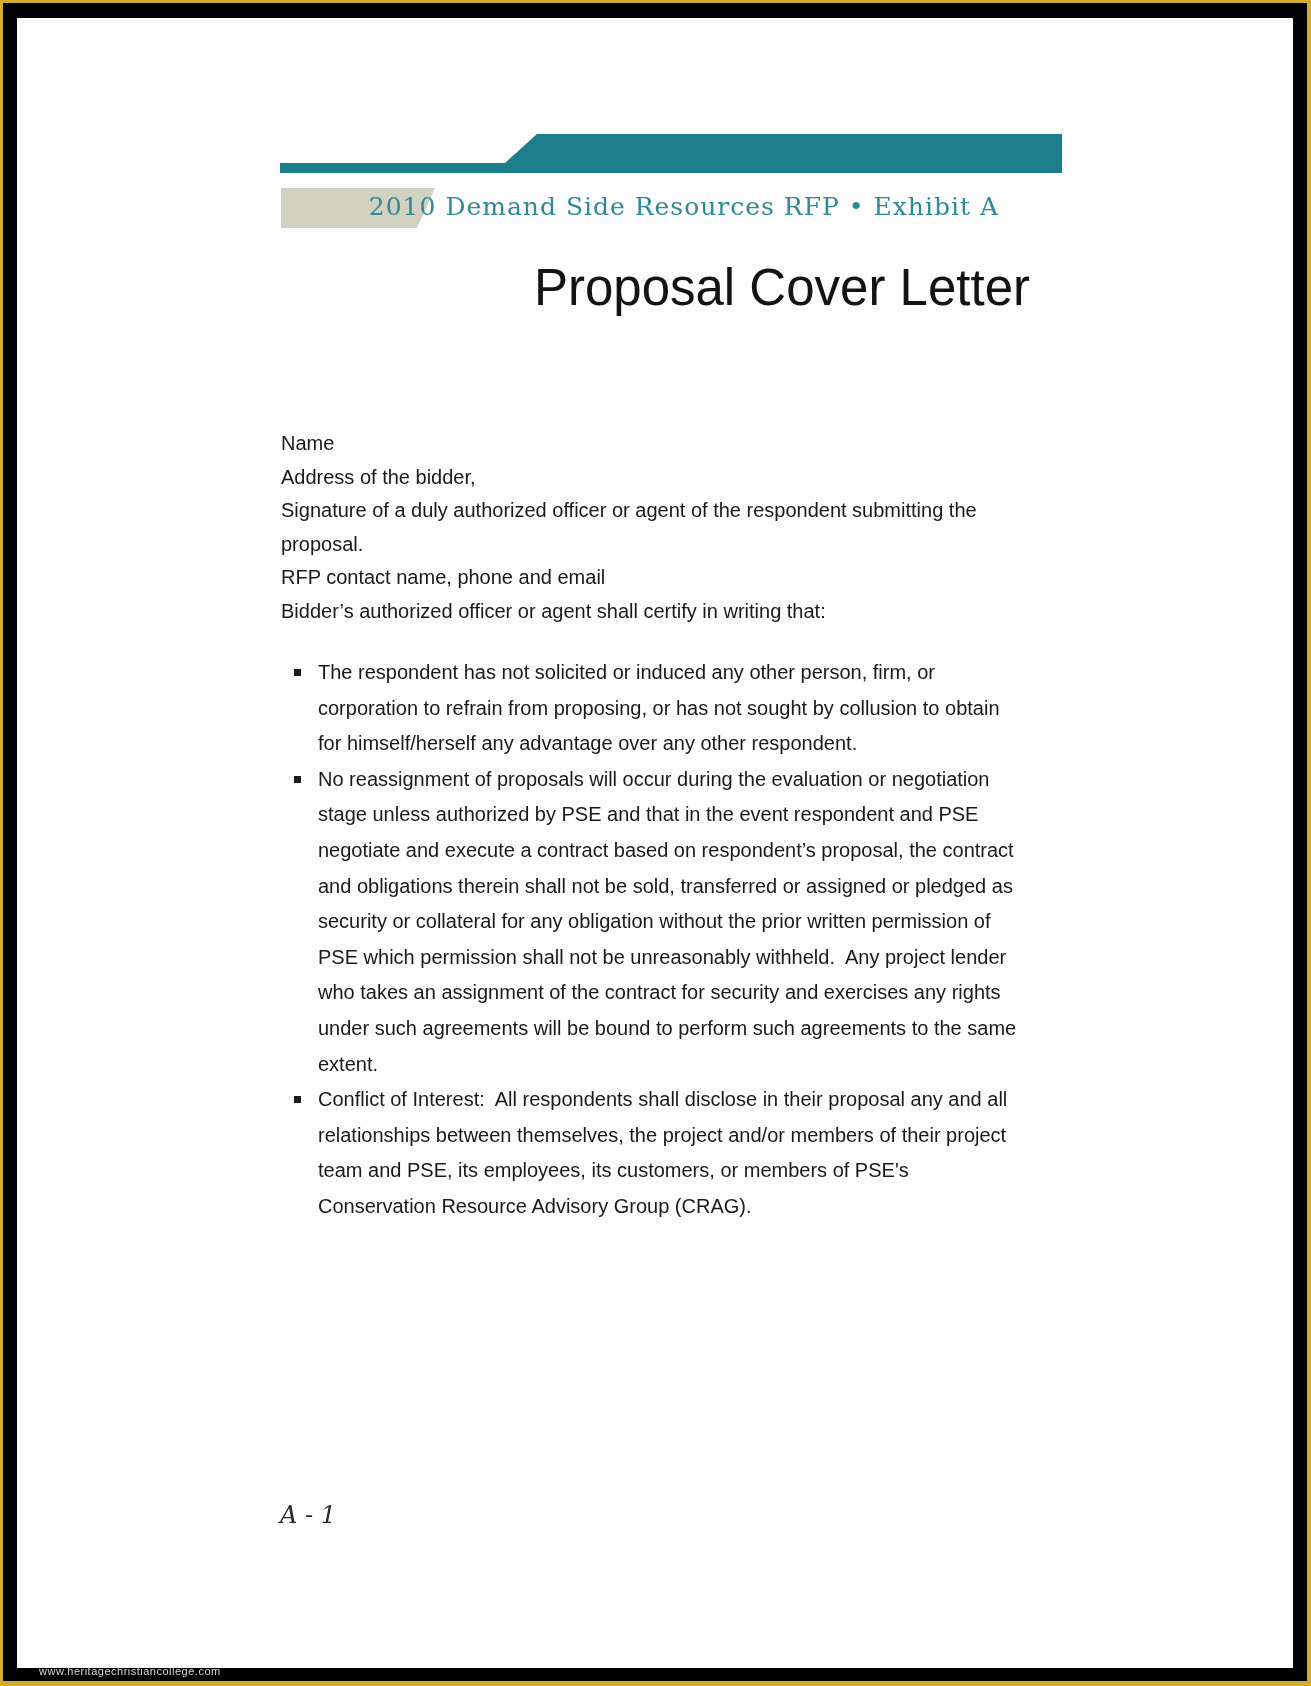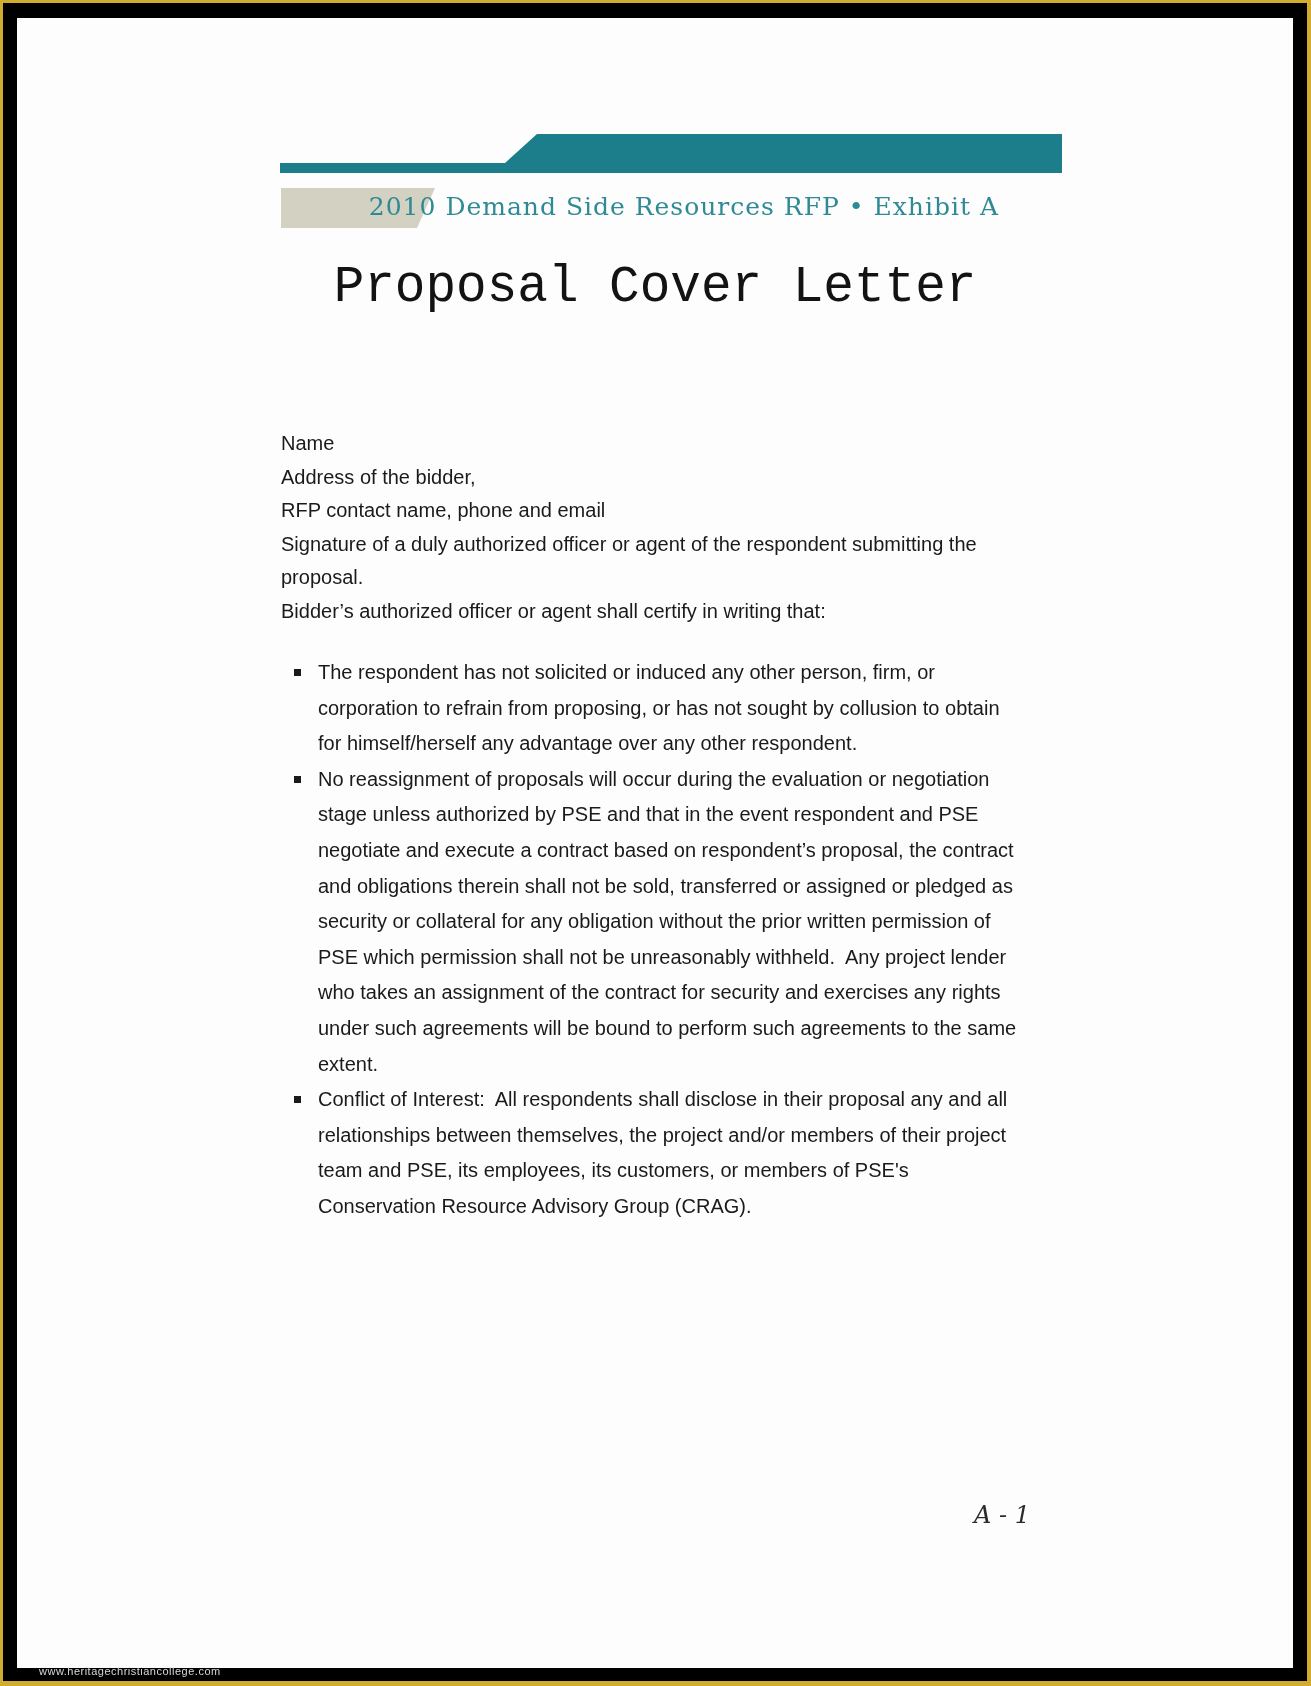--- a/index.html
+++ b/index.html
@@ -34,22 +34,22 @@
   .eyebrow{
     position:absolute;right:294px;top:176px;
     font-family:"DejaVu Serif", serif;
     font-size:25px;line-height:1;
     letter-spacing:1px;
     color:#2e8a94;
     white-space:nowrap;
   }
   .doc-title{
     position:absolute;left:263px;top:238px;width:750px;
-    text-align:center;
-    font-family:Liberation Mono, monospace;
+    text-align:right;
+    font-family:Liberation Sans, sans-serif;
     font-size:51px;line-height:1.25;
     color:#131313;
     white-space:nowrap;
   }
   .body-text{
     color:#1a1a1a;
     font-size:20px;
   }
   .intro{
     position:absolute;left:264px;top:343px;width:760px;
@@ -68,21 +68,21 @@
     line-height:35.6px;
   }
   .bullet{position:relative;}
   .bullet .marker{
     position:absolute;left:-24px;top:14px;
     width:7px;height:7px;background:#1a1a1a;
     display:block;
   }
   .footer-pagenum{
     position:absolute;left:263px;top:1483px;width:750px;
-    text-align:right;
+    text-align:left;
     font-family:"DejaVu Serif", serif;
     font-style:italic;
     font-size:24px;line-height:1.2;
     color:#2b2b2b;
   }
   .watermark{
     position:absolute;left:22px;top:1615px;
     font-size:11px;letter-spacing:0.5px;
     color:#d8d8d8;
     margin-top:32px;
@@ -99,22 +99,22 @@
   <div class="banner-tan"></div>
 
   <div class="eyebrow">2010 Demand Side Resources RFP • Exhibit A</div>
 
   <h1 class="doc-title" style="margin:0;font-weight:normal;">Proposal Cover Letter</h1>
 
 
   <div class="info-lines body-text">
     <div>Name</div>
     <div>Address of the bidder,</div>
+    <div>Signature of a duly authorized officer or agent of the respondent submitting the proposal.</div>
     <div>RFP contact name, phone and email</div>
-    <div>Signature of a duly authorized officer or agent of the respondent submitting the proposal.</div>
   </div>
 
   <div class="certify body-text">Bidder’s authorized officer or agent shall certify in writing that:</div>
 
   <div class="bullets body-text">
     <div class="bullet">
       <span class="marker"></span>
     </div>
     <div class="bullet">
       <span class="marker"></span>

